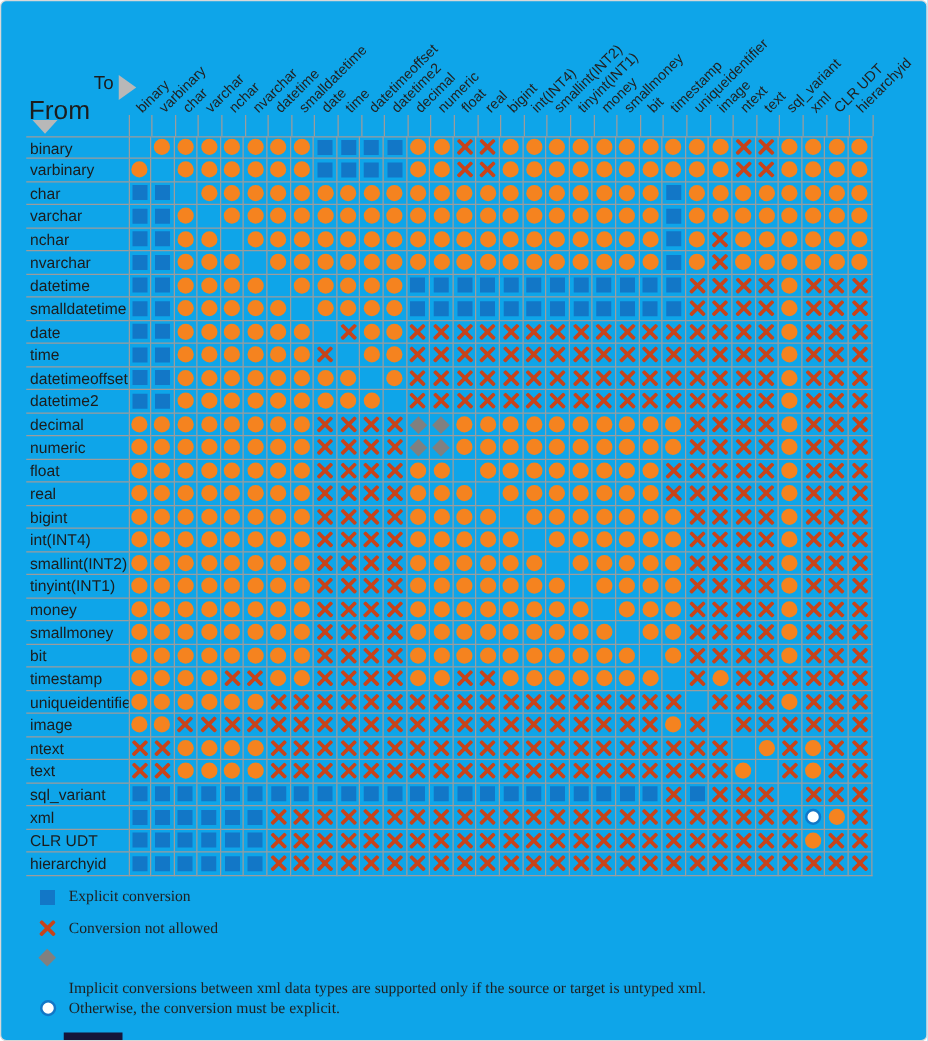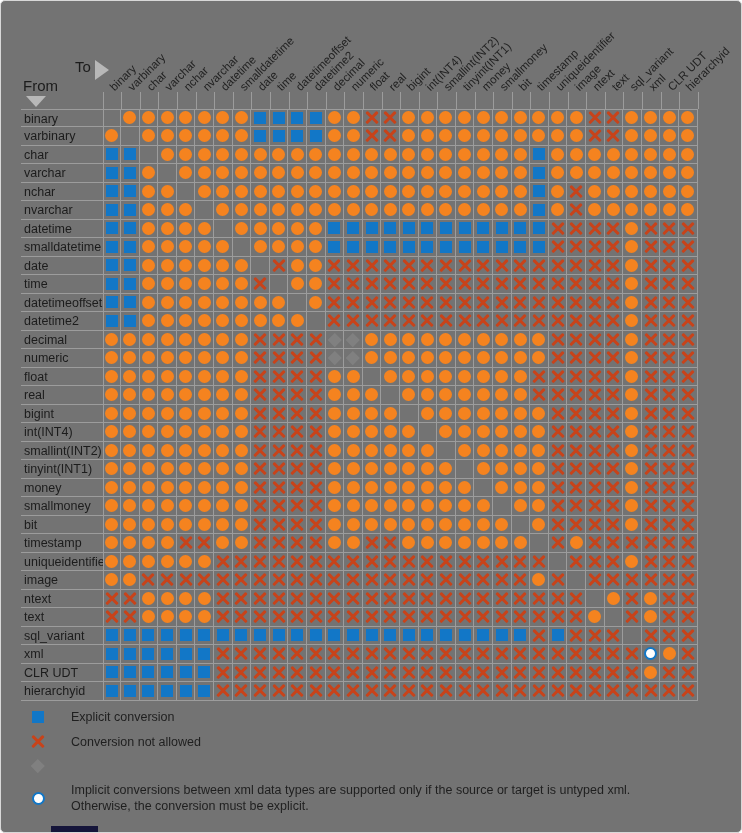--- a/index.html
+++ b/index.html
@@ -1,27 +1,27 @@
 <!DOCTYPE html>
 <html><head>
 <meta charset="utf-8">
 <style>
   :root{
     --blue:#1277c7; --orange:#f5831f; --red:#c8431a; --gray:#808080;
     --line:#9c9c9c; --ink:#1c1c1c; --tri:#b8b8b8;
   }
   html,body{margin:0;padding:0;background:#fff;}
   .stage{
-    position:relative; width:742px; height:833px; background:#737373;
+    position:relative; width:742px; height:833px; background:#0ea5e9;
     border:1px solid #d8d8d8; border-radius:5px; box-sizing:border-box;
     font-family:"Liberation Sans", sans-serif; color:var(--ink); overflow:hidden;
   }
   
   .to-label{position:absolute; left:74px; top:57px; font-size:15px;}
-  .from-label{position:absolute; left:22px; top:76px; font-size:15px;}
+  .from-label{position:absolute; left:22px; top:76px; font-size:21px;}
   .tri-right{position:absolute; left:94px; top:59px; width:0; height:0;
     border-left:14px solid var(--tri); border-top:10px solid transparent; border-bottom:10px solid transparent;}
   .tri-down{position:absolute; left:25px; top:95px; width:0; height:0;
     border-top:11px solid var(--tri); border-left:10px solid transparent; border-right:10px solid transparent;}
   
   .colheads{position:absolute; left:101.5px; top:0; width:596px; height:107.7px;}
   .tick{position:absolute; bottom:0; width:1px; height:17px; background:var(--line);}
   .colhead{position:absolute; bottom:16px; transform:rotate(-45deg); transform-origin:0 100%;
     font-size:11.5px; white-space:nowrap; color:#222;}
   
@@ -37,21 +37,21 @@
   .sE{width:12px;height:12px;background:var(--blue);flex:none;}
   .sI{width:13px;height:13px;border-radius:50%;background:var(--orange);flex:none;}
   .sX{width:13px;height:13px;position:relative;flex:none;}
   .sX::before,.sX::after{content:"";position:absolute;top:5px;left:-1.5px;width:16px;height:3.2px;
     background:var(--red);border-radius:1px;}
   .sX::before{transform:rotate(45deg);} .sX::after{transform:rotate(-45deg);}
   .sD{width:9.5px;height:9.5px;background:var(--gray);transform:rotate(45deg);flex:none;}
   .sO{width:9px;height:9px;border:2px solid var(--blue);border-radius:50%;background:#fff;flex:none;}
   
   .legend{position:absolute; left:30px; top:708px; width:690px;}
-  .leg-item{display:flex; align-items:center; gap:26px; margin-bottom:8.5px;}
+  .leg-item{display:flex; align-items:flex-end; gap:10px; margin-bottom:8.5px;font-family:Liberation Serif, serif;}
   .leg-icon{display:flex; align-items:center; justify-content:center; width:14px; height:15px; margin-top:0.5px;}
   .leg-text{font-size:12.5px; line-height:1.28; white-space:pre-line; color:#1f1f1f;}
   .dark-bar{position:absolute; left:50px; top:825px; width:47px; height:8px; background:#15153a;}
 </style>
 </head>
 <body>
 
 <div class="stage">
   <div class="to-label">To</div>
   <div class="tri-right"></div>

